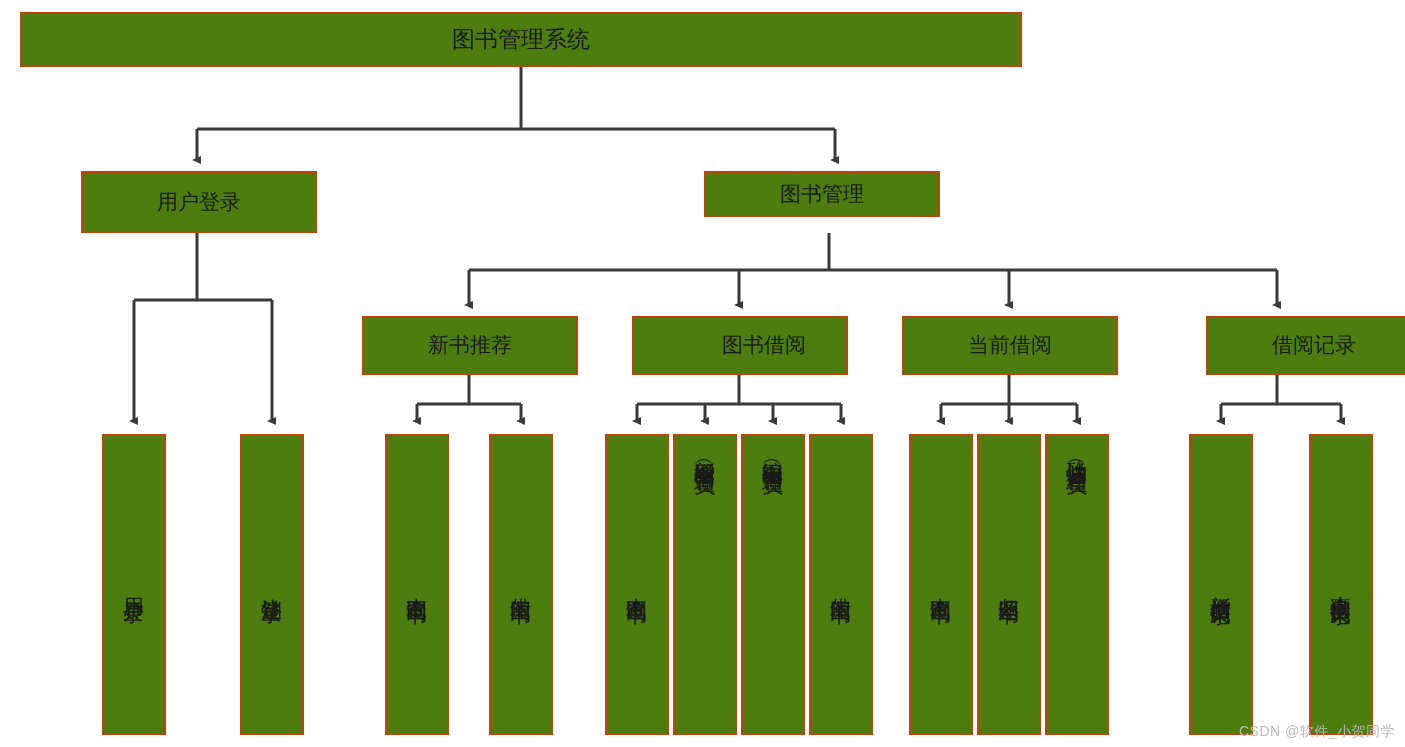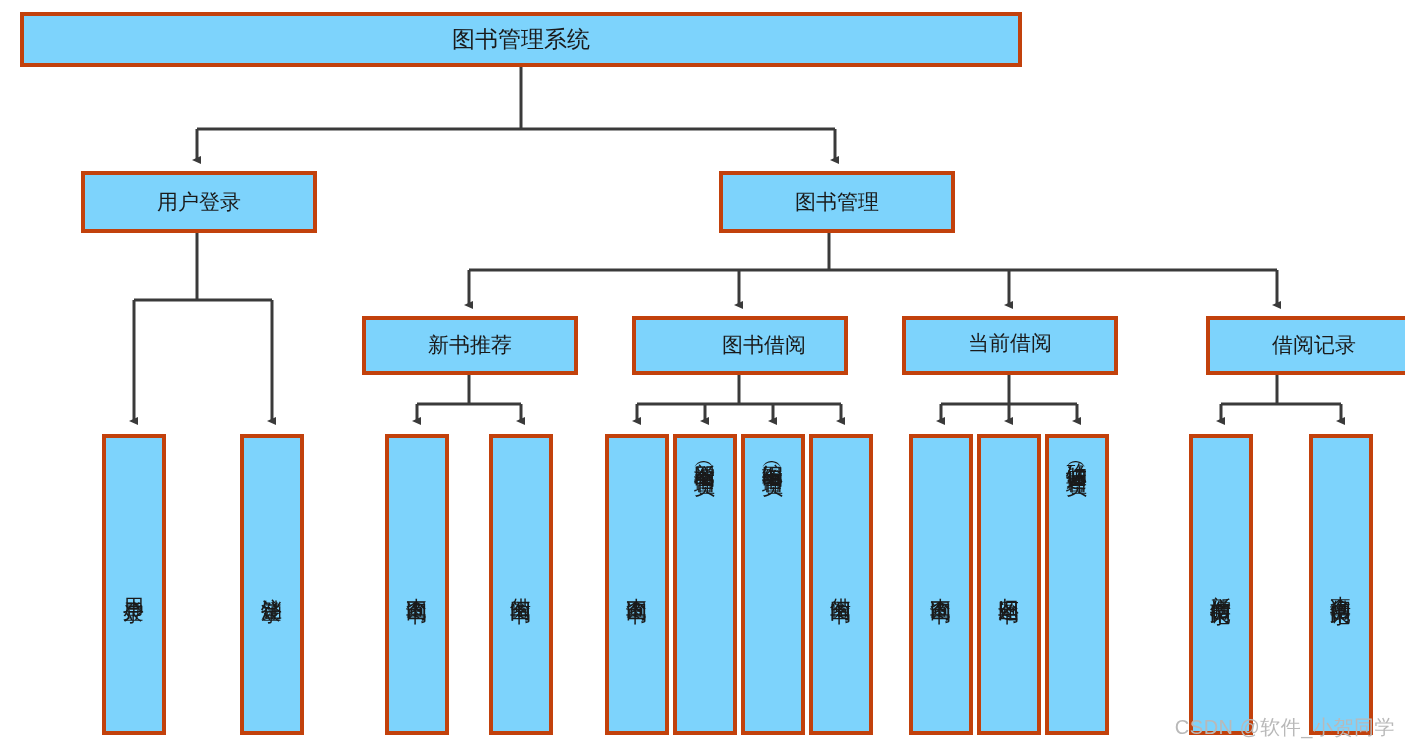--- a/index.html
+++ b/index.html
@@ -22,22 +22,22 @@
     position: absolute;
     left: 0;
     top: 0;
     width: 1405px;
     height: 747px;
     pointer-events: none;
   }
   .node {
     position: absolute;
     box-sizing: border-box;
-    border: 4px solid #c2410c;
-    background: #7dd3fc;
+    border: 2px solid #c2410c;
+    background: #4d7c0f;
     color: #1a1a1a;
     display: flex;
     align-items: center;
     justify-content: center;
     text-align: center;
     line-height: 1.18;
   }
   .node.root {
     font-size: 23px;
   }
@@ -62,21 +62,21 @@
     line-height: 1;
   }
   .node.leaf.centered {
     align-items: center;
     padding-top: 0;
   }
   .watermark {
     position: absolute;
     right: 10px;
     bottom: 6px;
-    font-size: 20px;
+    font-size: 14px;
     color: #b9b9b9;
     white-space: nowrap;
     letter-spacing: 0.5px;
   }
 </style>
 </head>
 <body>
 
 <div id="canvas">
 
@@ -130,31 +130,31 @@
     </g>
   </svg>
 
   <div class="node root" style="left:20px; top:12px; width:1002px; height:55px;">
     <span>图书管理系统</span>
   </div>
 
   <div class="node l2" style="left:81px; top:171px; width:236px; height:62px;">
     <span>用户登录</span>
   </div>
-  <div class="node l2" style="left:719px; top:171px; width:236px; height:62px;">
+  <div class="node l2" style="left:704px; top:171px; width:236px; height:46px;">
     <span>图书管理</span>
   </div>
 
   <div class="node l3" style="left:362px; top:316px; width:216px; height:59px;font-family:Liberation Serif, serif;">
     <span>新书推荐</span>
   </div>
   <div class="node l3" style="left:632px; top:316px; width:216px; height:59px;padding-left:48px;">
     <span>图书借阅</span>
   </div>
-  <div class="node l3" style="left:902px; top:316px; width:216px; height:59px;font-family:Liberation Mono, monospace;">
+  <div class="node l3" style="left:902px; top:316px; width:216px; height:59px;">
     <span>当前借阅</span>
   </div>
   <div class="node l3" style="left:1170px; top:316px; width:216px; height:59px;margin-left:36px;">
     <span>借阅记录</span>
   </div>
 
   <div class="node leaf centered" style="left:102px; top:434px; width:64px; height:301px;">
     <span class="vtext">用户登录</span>
   </div>
   <div class="node leaf centered" style="left:240px; top:434px; width:64px; height:301px;">

